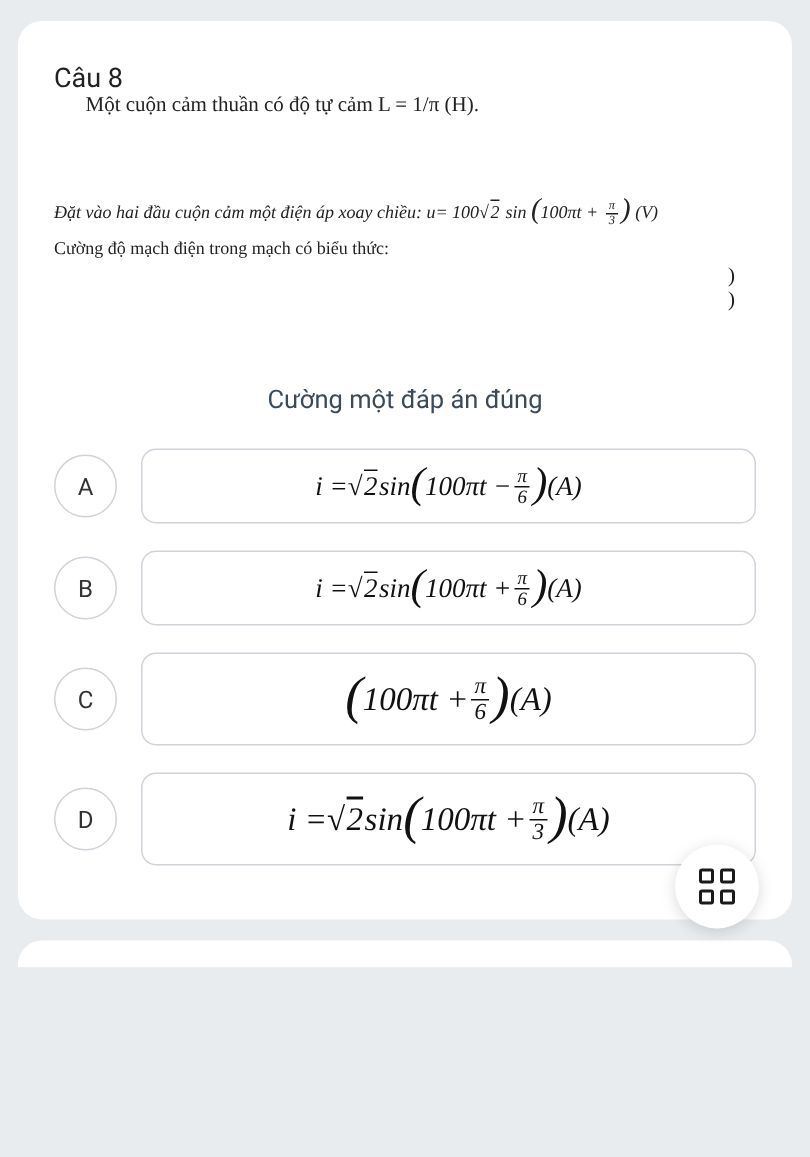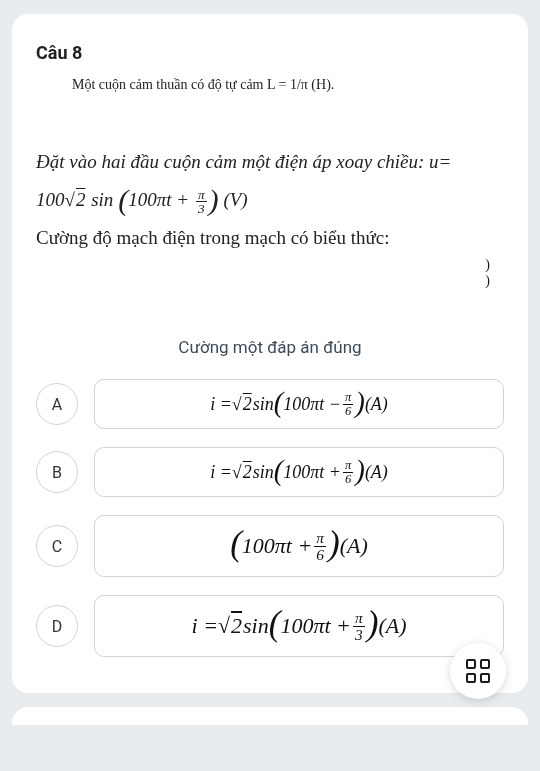--- a/index.html
+++ b/index.html
@@ -12,34 +12,34 @@
     width: 540px;
   }
   .card {
     background: #fff;
     border-radius: 16px;
     margin: 14px 12px;
     padding: 28px 24px 36px 24px;
     position: relative;
   }
   .q-title {
-    font-weight: 700;
+    font-weight: 400;
     font-size: 18px;
     color: #222;
-    margin-bottom: 14px;
+    margin-bottom: 0;
   }
   .q-sub {
     font-size: 14px;
     color: #222;
-    margin-left: 36px;
+    margin-left: 21px;
     margin-bottom: 50px;
     font-family: Georgia, "Times New Roman", serif;
   }
   .q-body {
-    font-size: 19px;
+    font-size: 12px;
     color: #222;
     line-height: 2;
     font-family: Georgia, "Times New Roman", serif;
   }
   .stray {
     text-align: right;
     font-size: 14px;
     padding-right: 14px;
     font-family: Georgia, "Times New Roman", serif;
   }

